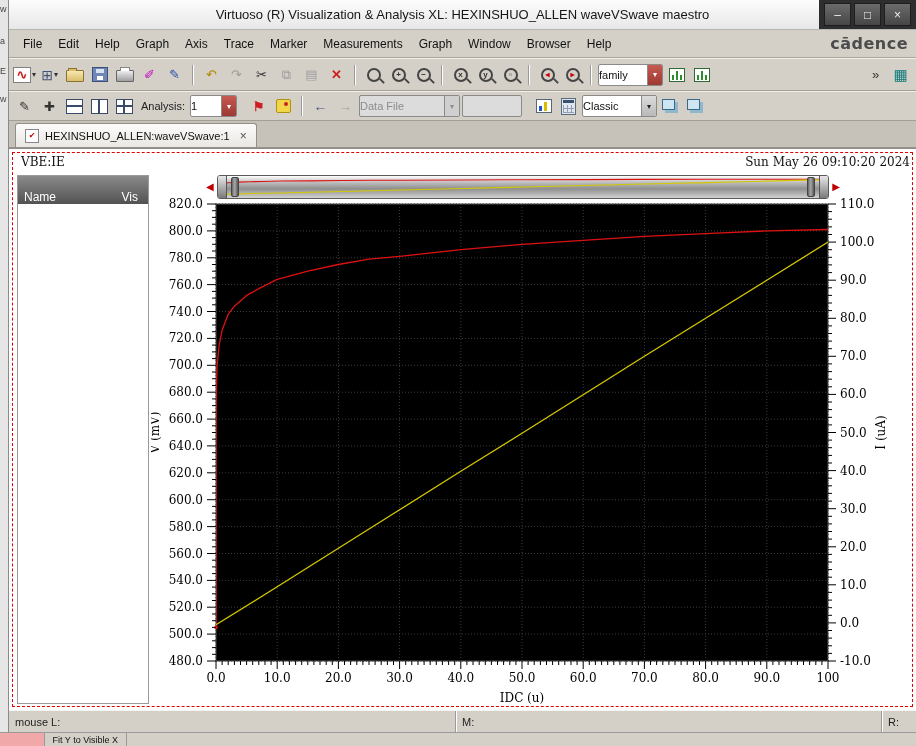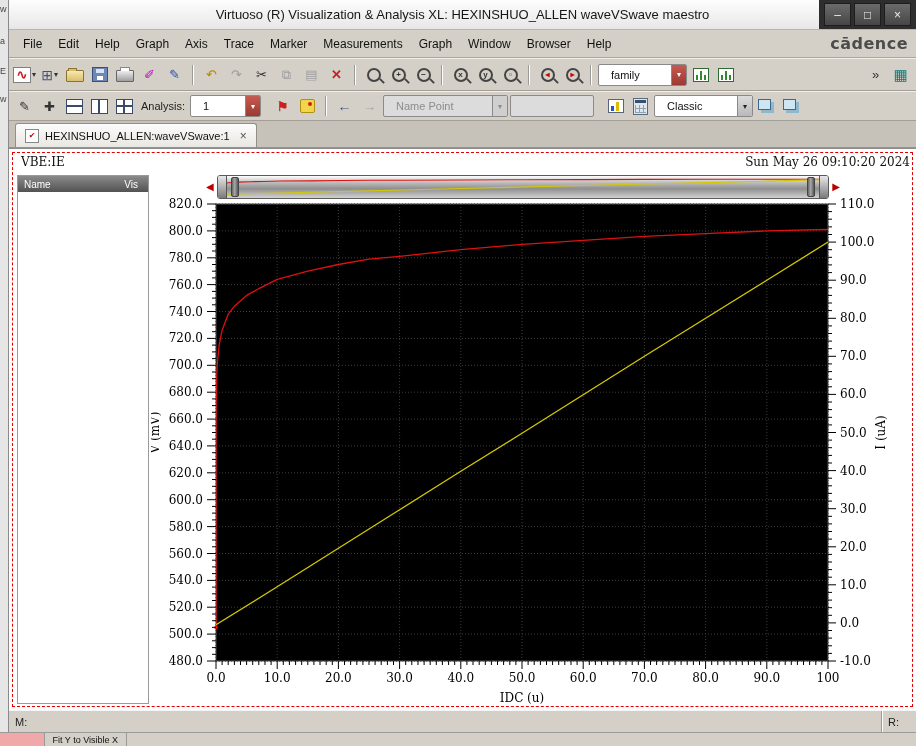--- a/index.html
+++ b/index.html
@@ -67,21 +67,21 @@
 
   .mag{position:relative;width:10px;height:10px;border:2px solid #444;border-radius:50%}
   .mag::after{content:"";position:absolute;width:6px;height:2px;background:#444;right:-6px;bottom:-2px;
               transform:rotate(45deg)}
   .mag .sign{position:absolute;inset:0;display:flex;align-items:center;justify-content:center;
              font-size:8px;font-weight:bold;color:#333;line-height:1}
   .mag .sign.redsign{color:#c00}
 
   .combo{display:inline-flex;align-items:center;height:20px;background:#fff;border:1px solid #8a8a8a;
          border-radius:2px;overflow:hidden}
-  .combo .val{padding:0 12px;font-size:11px;color:#111;white-space:nowrap;overflow:hidden}
+  .combo .val{padding:0 0;font-size:11px;color:#111;white-space:nowrap;overflow:hidden}
   .combo .drop{width:14px;align-self:stretch;background:linear-gradient(#dcdcdc,#b9b9b9);color:#222;
                display:flex;align-items:center;justify-content:center;font-size:8px;border-left:1px solid #8a8a8a}
   .combo .drop.red{background:linear-gradient(#c65a50,#9c3a32);color:#fff}
   .combo.disabled{background:#dcdcdc}
   .combo.disabled .val{color:#8c8c8c}
   .combo.disabled .drop{background:#cfcfcf;color:#8c8c8c}
 
   .lay{width:15px;height:13px;border:1px solid #3a4a6a;background:#fff;position:relative}
   .lay.h::before{content:"";position:absolute;left:0;right:0;top:5px;height:2px;background:#3a4a6a}
   .lay.v::before{content:"";position:absolute;top:0;bottom:0;left:6px;width:2px;background:#3a4a6a}
@@ -115,22 +115,22 @@
   .tab-close{color:#555;font-size:12px;line-height:1;margin-left:4px}
 
   
   .main{flex:1;background:#fff;position:relative;border-top:1px solid #8d8d8d}
   .sel-border{position:absolute;inset:3px;border:1px dashed #e00000;pointer-events:none;z-index:9}
   .graph-title{position:absolute;left:12px;top:6px;font:12px "DejaVu Serif",serif;color:#111}
   .graph-date{position:absolute;right:6px;top:6px;font:12px "DejaVu Serif",serif;color:#111}
 
   .legend{position:absolute;left:8px;top:26px;bottom:6px;width:130px;border:1px solid #9a9a9a;
           background:#fff;display:flex;flex-direction:column;z-index:4}
-  .legend-head{height:16px;background:linear-gradient(#8a8a8a,#525252);color:#fff;font-size:10px;
-               display:flex;align-items:center;padding:0 6px;flex:0 0 auto}
+  .legend-head{height:28px;background:linear-gradient(#8a8a8a,#525252);color:#fff;font-size:12px;
+               display:flex;align-items:flex-end;padding:0 6px;flex:0 0 auto}
   .legend-head .vis{margin-left:auto;margin-right:4px}
   .legend-row{height:19px;display:flex;align-items:center;padding:0 5px;gap:6px;
               font:11px "DejaVu Serif",serif;color:#111}
   .swatch{width:14px;height:9px;border:1px solid #555;flex:0 0 auto}
   .eye{width:13px;height:9px;border:1px solid #26406e;border-radius:50%;position:relative;background:#fff;
        margin-left:auto;margin-right:8px;flex:0 0 auto}
   .eye::after{content:"";position:absolute;left:50%;top:50%;width:5px;height:5px;margin:-2.5px 0 0 -2.5px;
               background:#26406e;border-radius:50%}
 
   .scrollstrip{position:absolute;left:197px;top:26px;width:634px;height:24px;display:flex;
@@ -339,21 +339,21 @@
         <span class="note"></span>
       </div>
     <div class="tb-sep"></div>
     <div class="tbtn">
         <span class="g navy">←</span>
       </div>
     <div class="tbtn">
         <span class="g dis">→</span>
       </div>
     <div class="combo disabled">
-      <span class="val" style="width:84px">Name Point</span>
+      <span class="val" style="width:84px">Data File</span>
       <span class="drop">▾</span>
     </div>
     <div class="combo disabled">
       <span class="val" style="width:58px"></span>
     </div>
     <div class="sp"></div>
     <div class="tbtn">
         <span class="minichart"></span>
       </div>
     <div class="tbtn">
@@ -718,20 +718,23 @@
           <line x1="658.6" y1="488" x2="658.6" y2="492" stroke="#000"></line>
           <line x1="664.8" y1="488" x2="664.8" y2="492" stroke="#000"></line>
           <line x1="670.9" y1="488" x2="670.9" y2="492" stroke="#000"></line>
           <text transform="translate(8 259.5) rotate(-90)" font-size="12" text-anchor="middle" fill="#000">V (mV)</text>
           <text transform="translate(734 259.5) rotate(-90)" font-size="12" text-anchor="middle" fill="#000">I (uA)</text>
           <text x="371" y="529" font-size="12" text-anchor="middle" fill="#000">IDC (u)</text>
         </svg></div>
   </div>
 
   <div class="statusbar">
+    <div class="sb-sec sb-left">
+        <span>mouse L:</span>
+      </div>
     <div class="sb-sec sb-mid">
         <span>M:</span>
       </div>
     <div class="sb-sec sb-right">
         <span>R:</span>
       </div>
   </div>
   <div class="bb-spacer"></div>
 </div>
 

